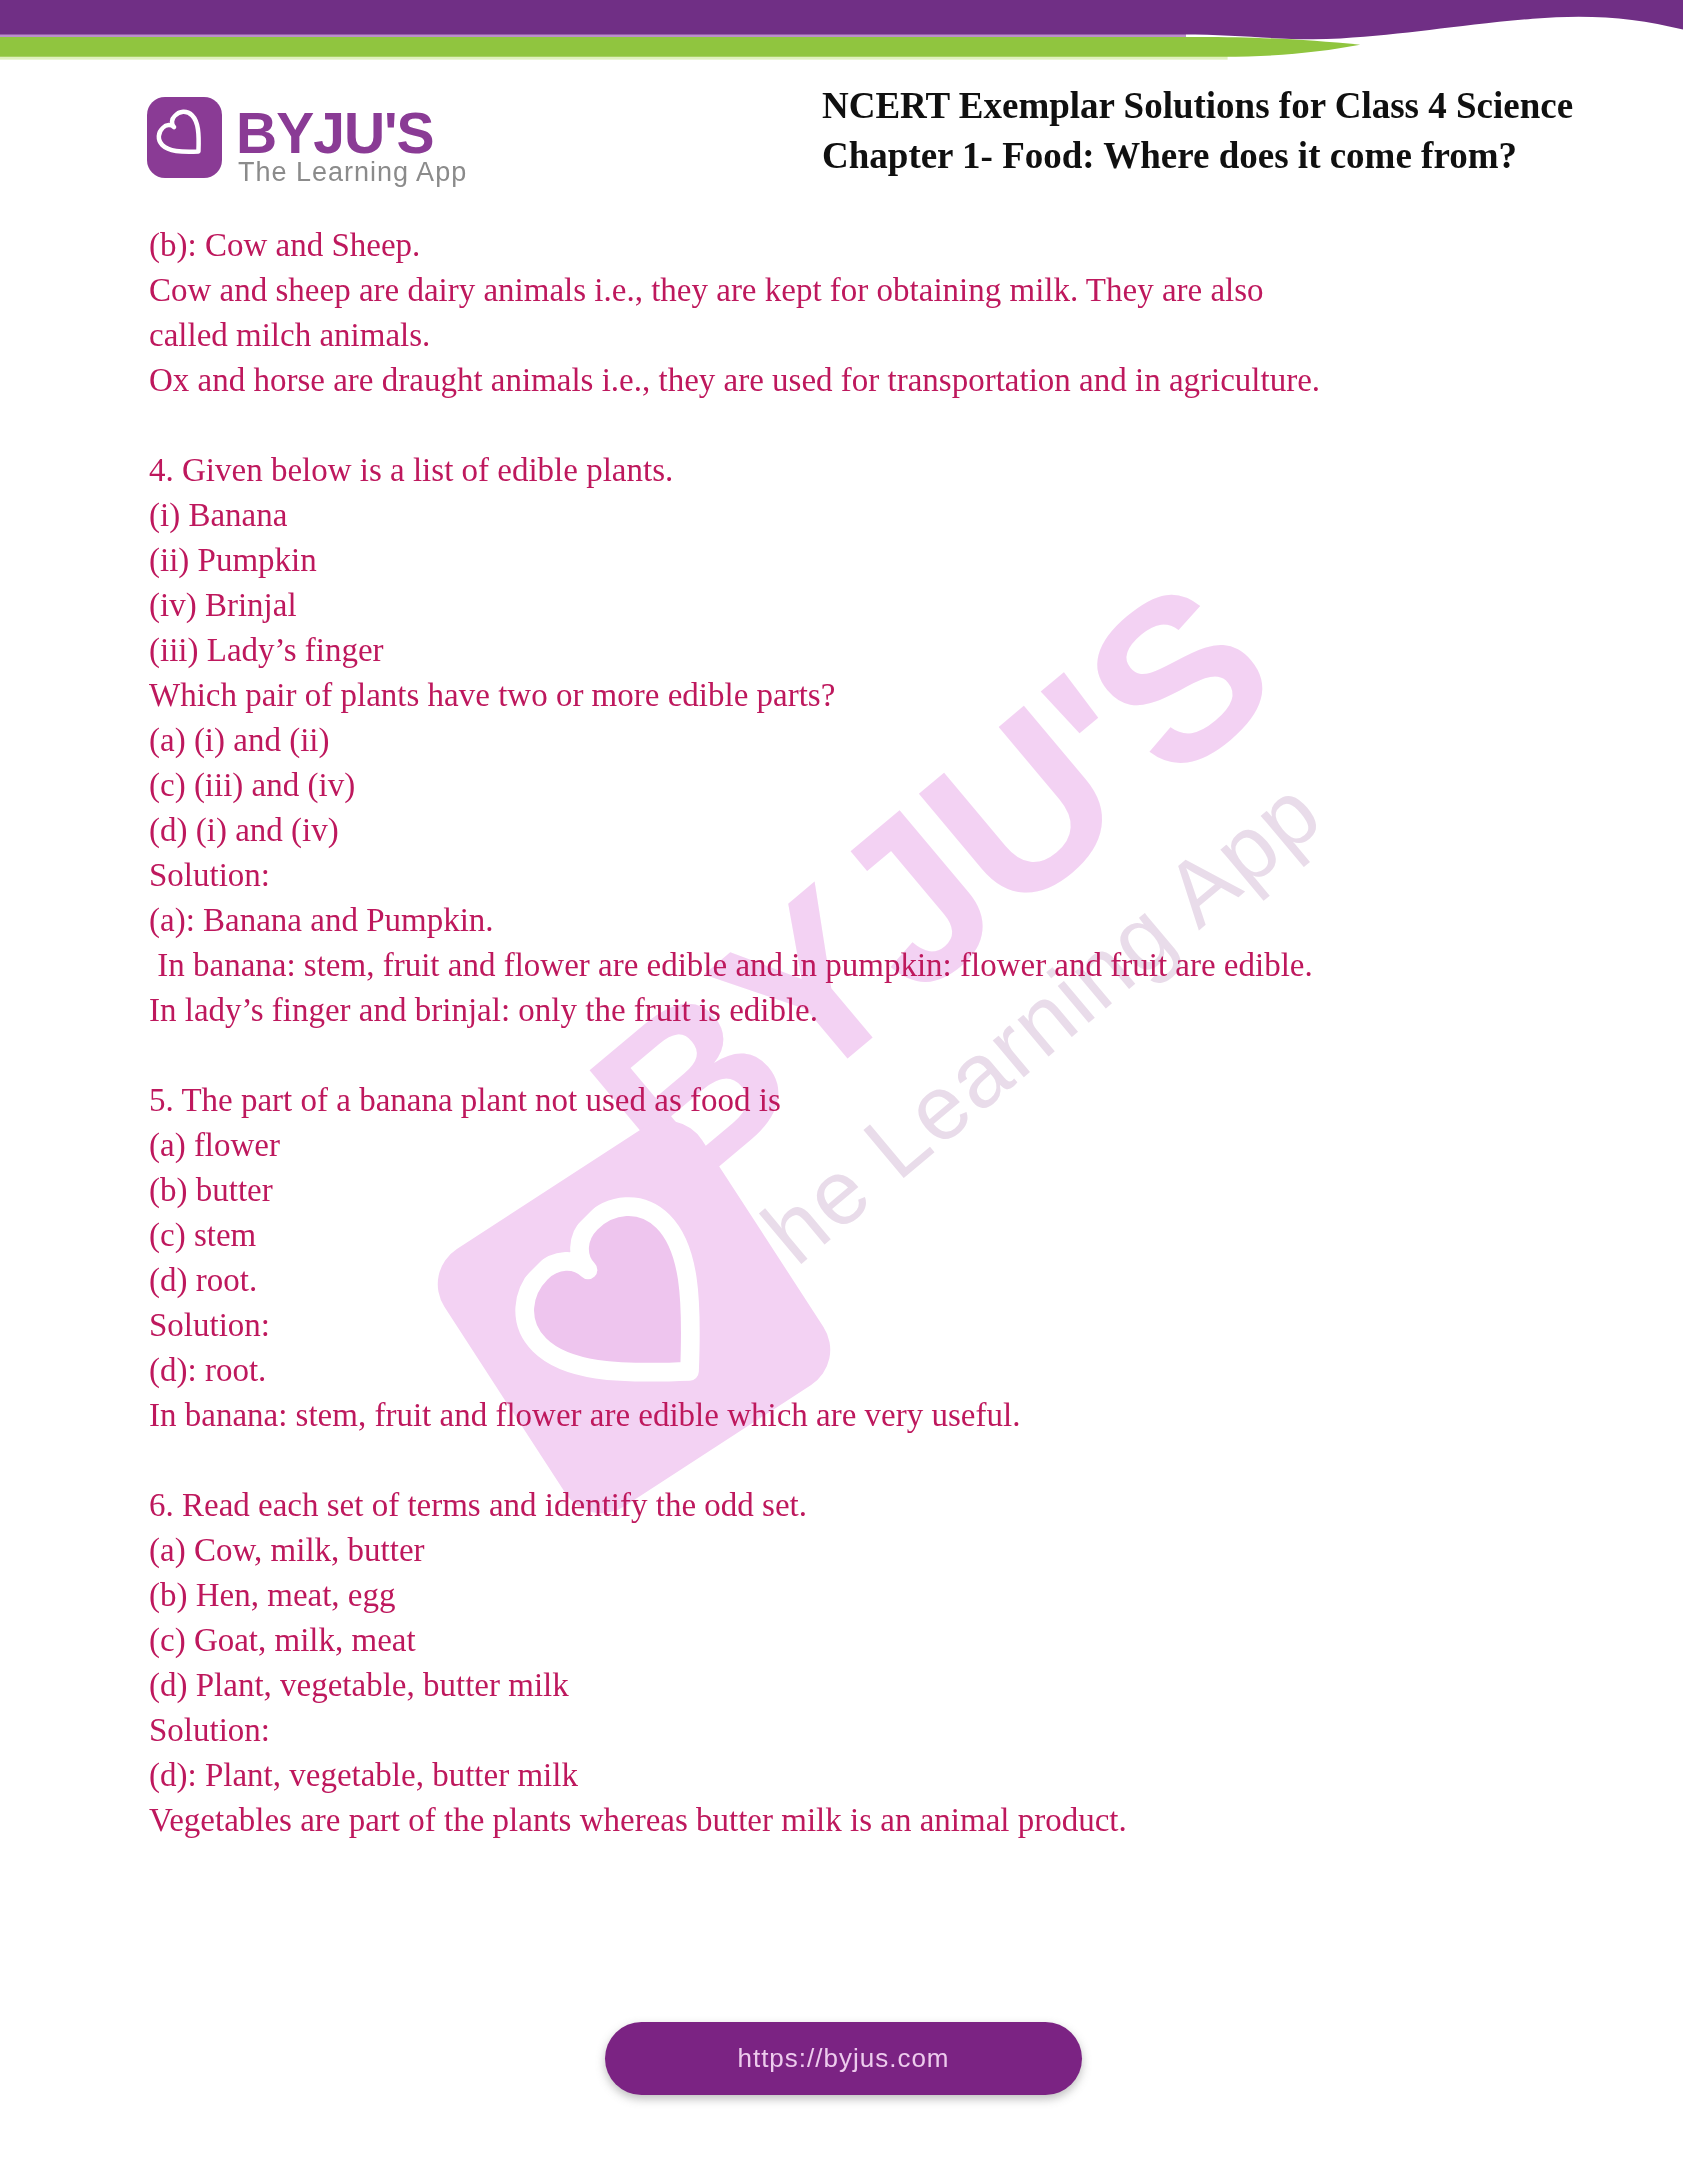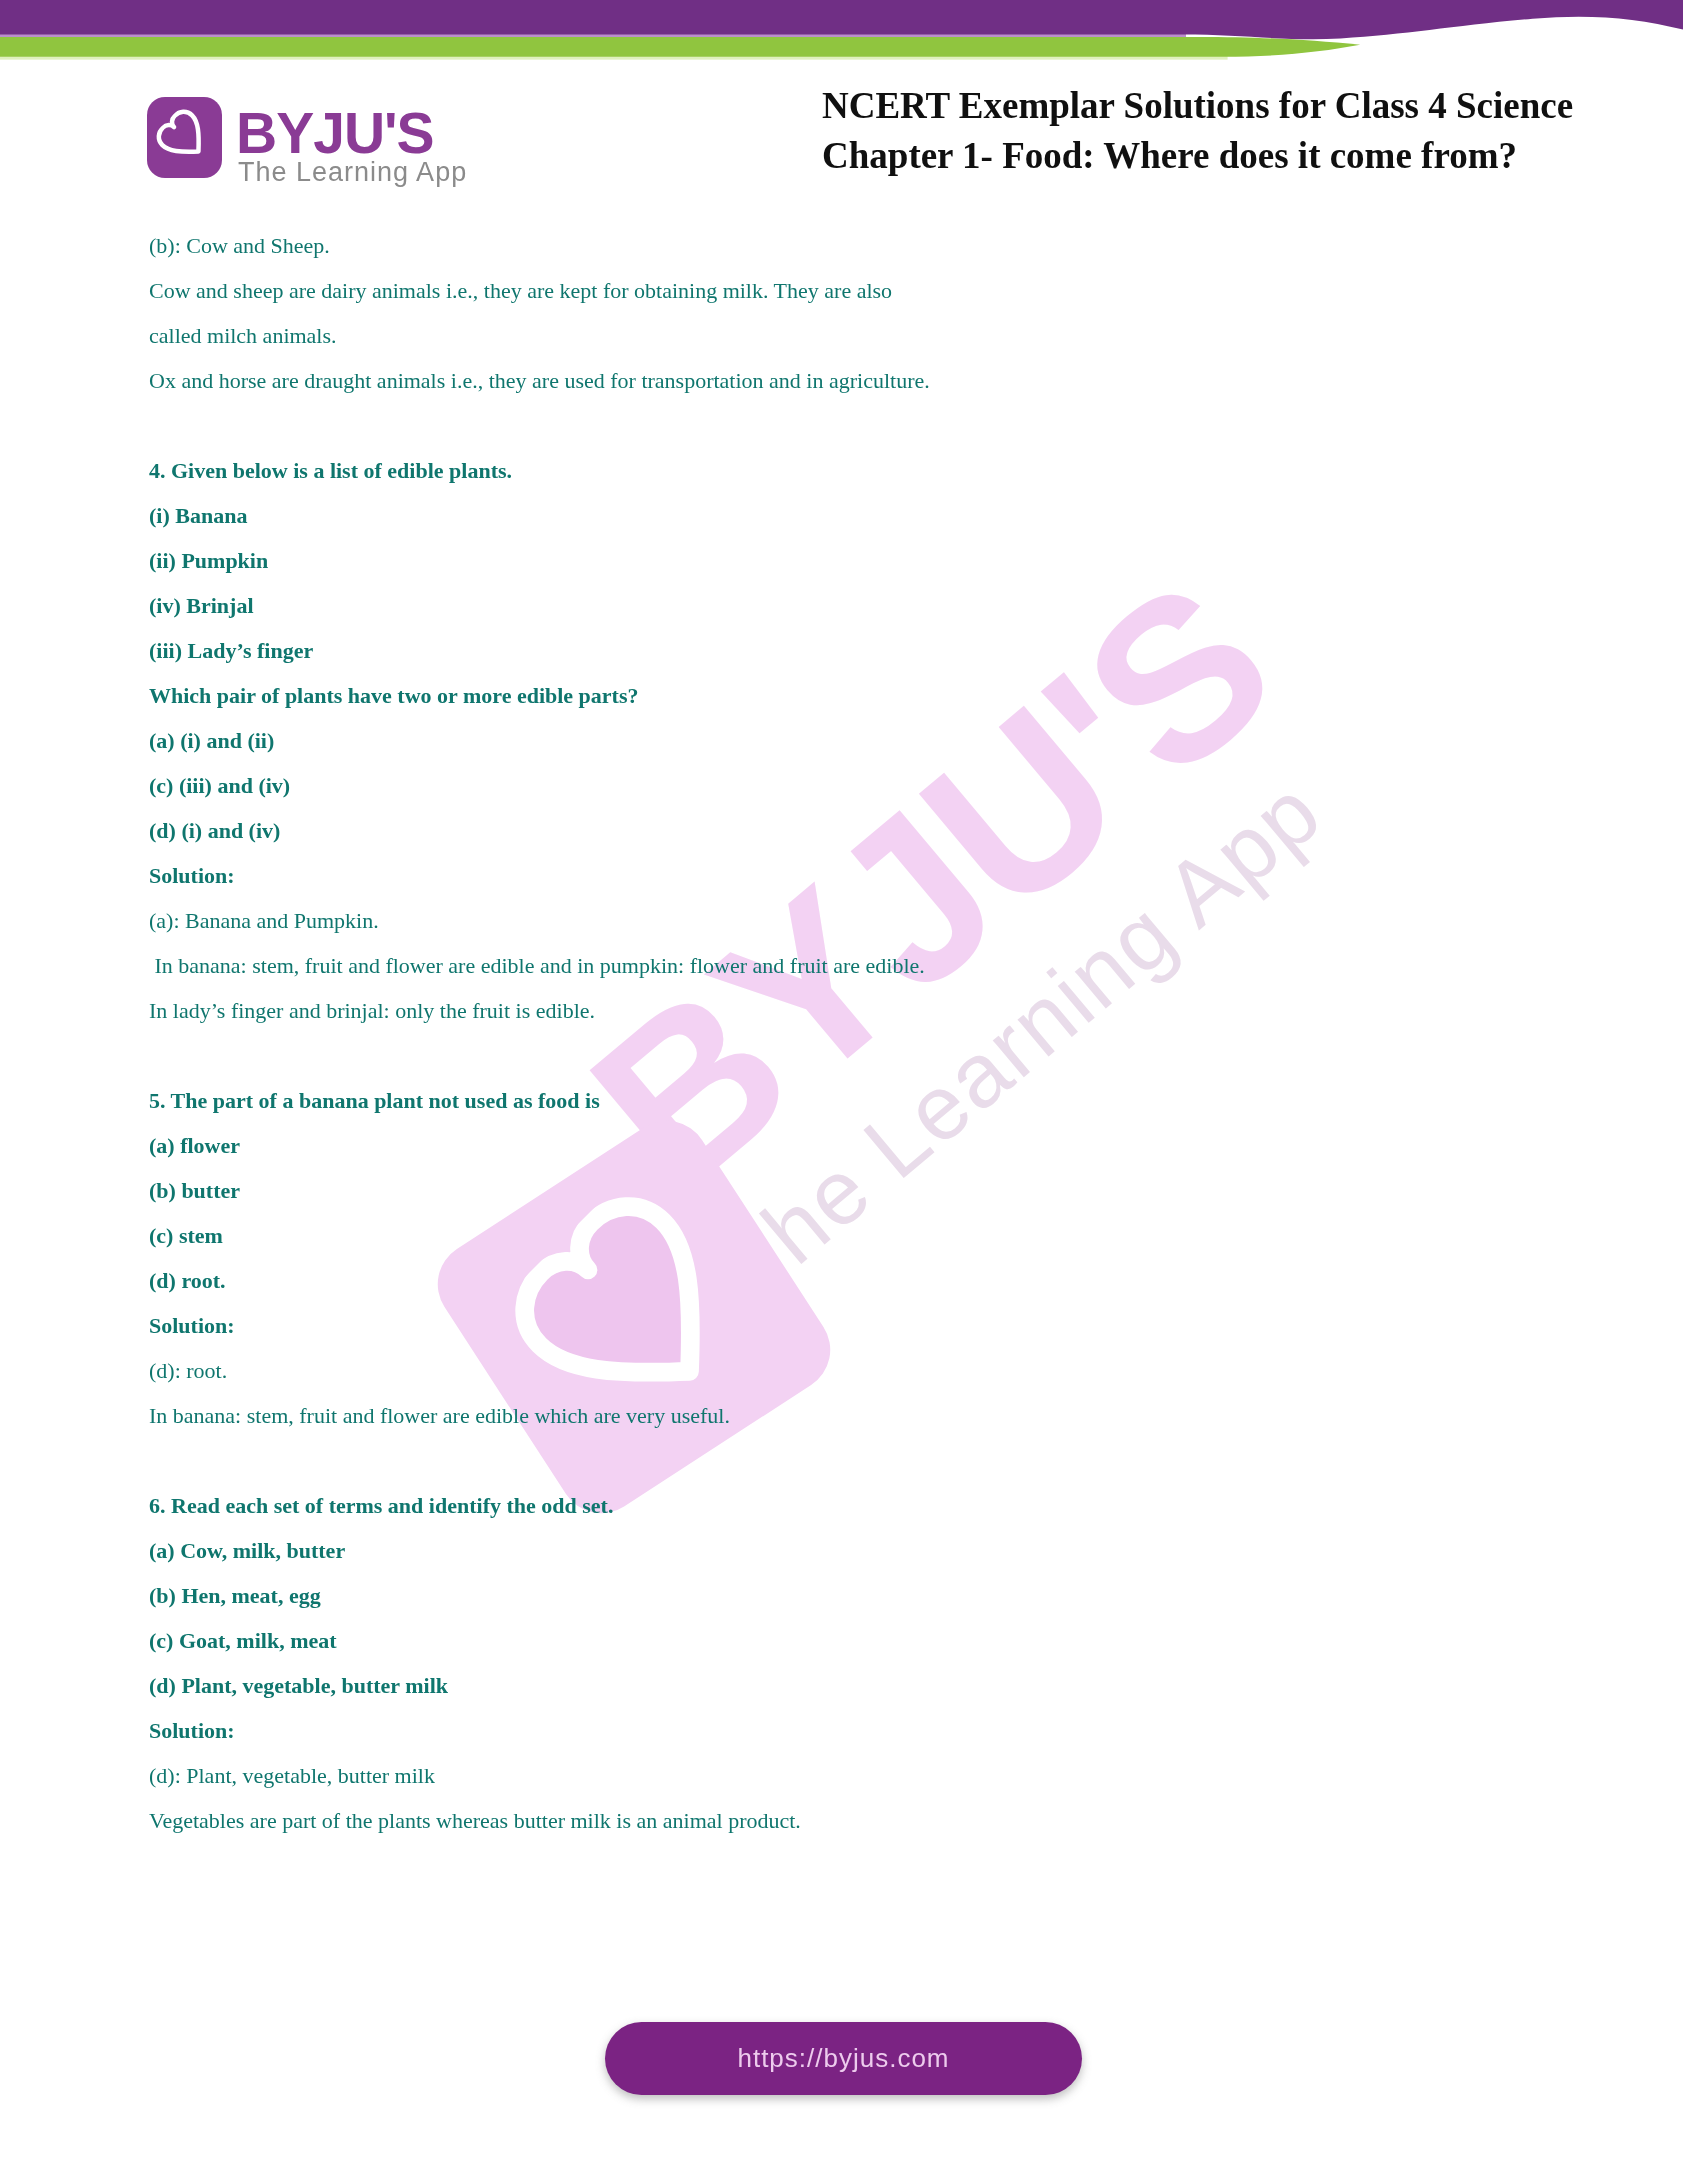--- a/index.html
+++ b/index.html
@@ -54,24 +54,24 @@
     position:absolute;left:634px;top:1317px;z-index:1;
     width:307px;height:307px;border-radius:42px;
     background:var(--wm-pink,#f3d2f3);
     transform:translate(-50%,-50%) rotate(-33deg);
   }
   .wm-heart{position:absolute;left:50px;top:48px;transform:rotate(-12deg);}
   
   .content{position:absolute;left:149px;top:223px;width:1406px;z-index:2;}
   .block{margin:0 0 45px 0;}
   .line{
-    font-size:22px;line-height:45px;color:#0f766e;
+    font-size:33px;line-height:45px;color:#be185d;
     white-space:pre;
   }
-  .line.bold{font-weight:700;}
+  .line.bold{font-weight:400;}
   
   .footer-pill{
     position:absolute;left:605px;top:2022px;z-index:4;
     width:477px;height:73px;border-radius:37px;
     background:var(--footer-purple,#7b2383);
     box-shadow:0 4px 10px rgba(110,110,110,0.45);
     text-align:center;line-height:73px;
     font-family:"Liberation Sans",sans-serif;font-size:26px;
     color:var(--footer-text,#edcbed);letter-spacing:1px;
   }

